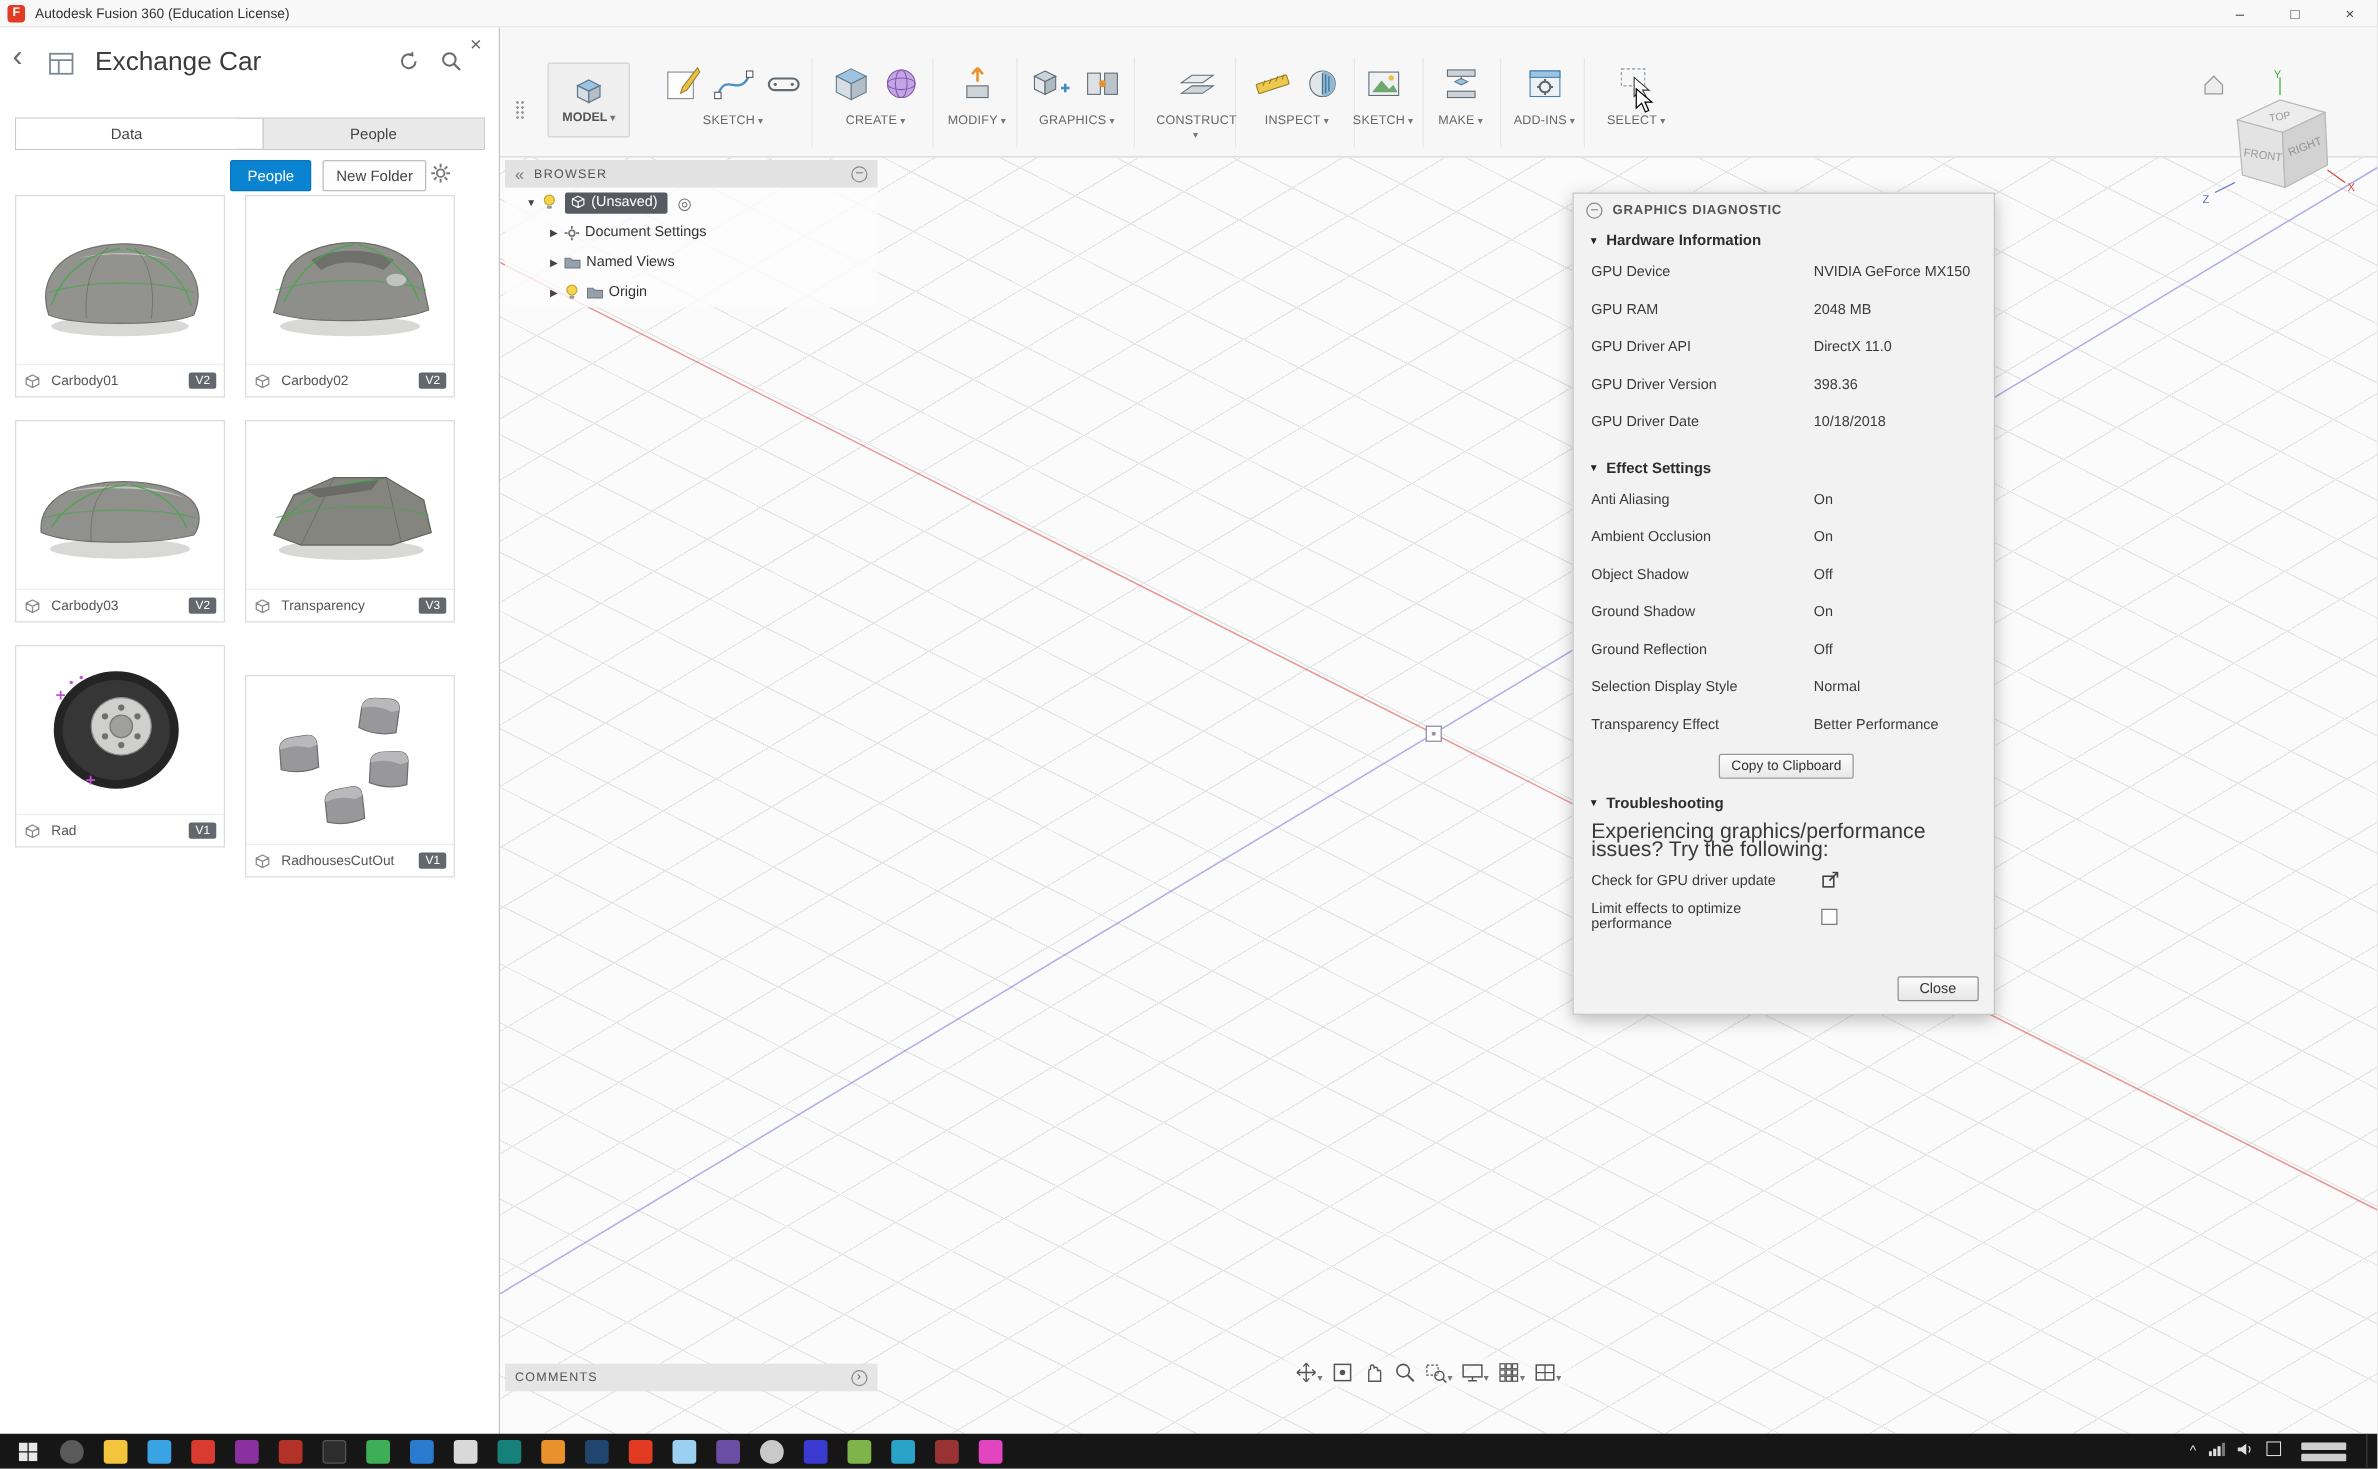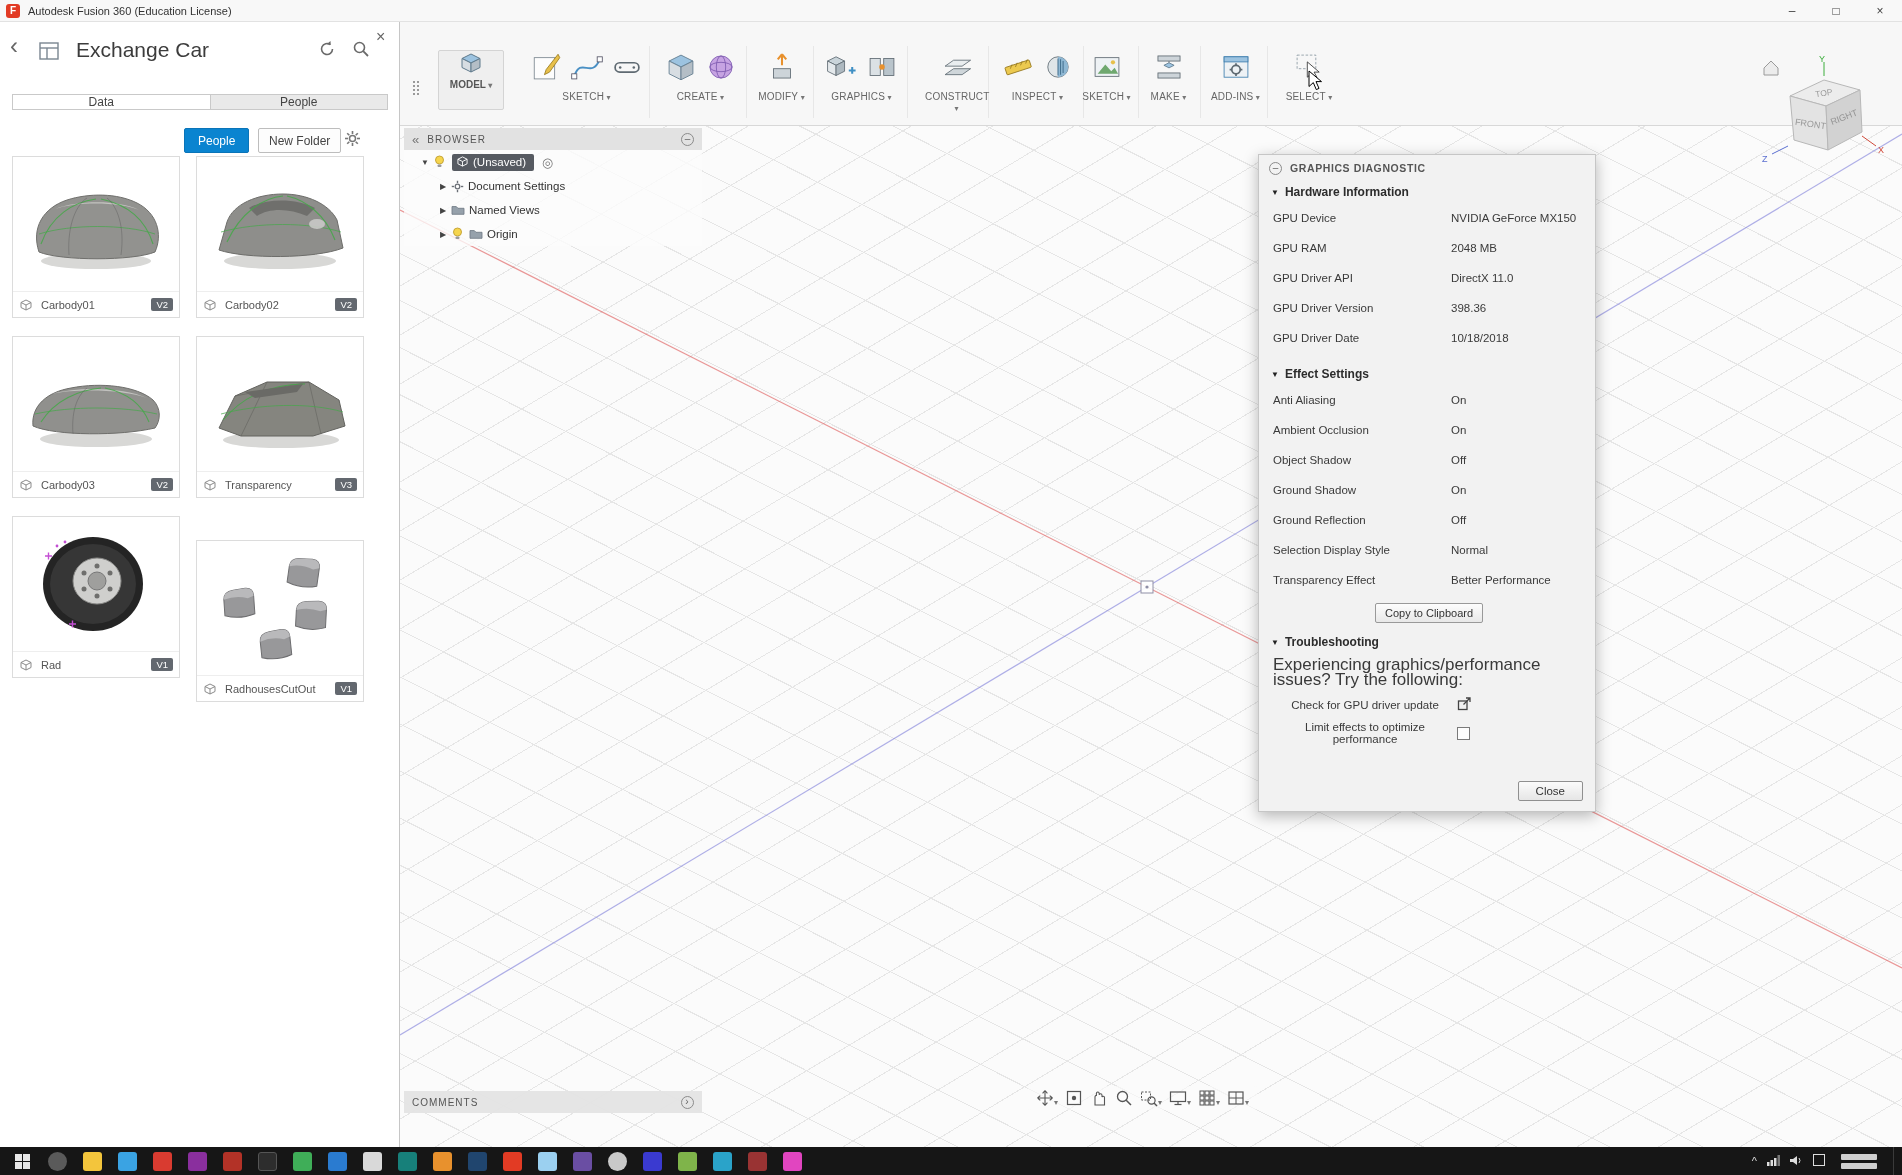--- a/index.html
+++ b/index.html
@@ -19,21 +19,21 @@
 
   
   .datapanel { position:absolute; left:0; top:22px; width:400px; height:1125px; background:#fff;
                border-right:1px solid #c6c6c6; }
   .dp-back  { position:absolute; left:10px; top:12px; font-size:24px; color:#666; line-height:24px; }
   .dp-gridicon { position:absolute; left:38px; top:18px; }
   .dp-title { position:absolute; left:76px; top:16px; font-size:21px; color:#3c3c3c; }
   .dp-refresh { position:absolute; left:318px; top:18px; }
   .dp-search  { position:absolute; left:352px; top:18px; }
   .dp-close   { position:absolute; left:376px; top:6px; font-size:16px; color:#666; }
-  .dp-tabs { position:absolute; left:12px; top:72px; width:376px; height:16px; display:flex;
+  .dp-tabs { position:absolute; left:12px; top:72px; width:376px; height:26px; display:flex;
              border:1px solid #c9c9c9;gap:20px; }
   .dp-tab  { flex:1; display:flex; align-items:center; justify-content:center; font-size:12px; color:#444; }
   .dp-tab.active { background:#fff; }
   .dp-tab.inactive { background:#e9e9e9; border-left:1px solid #c9c9c9; }
   .dp-upload { position:absolute; left:184px; top:106px; height:25px; padding:0 13px; background:#0a84d0;
                color:#fff; font-size:12px; border:1px solid #0a74b8; border-radius:2px; }
   .dp-newfolder { position:absolute; left:258px; top:106px; height:25px; padding:0 10px; background:#fdfdfd;
                   border:1px solid #bdbdbd; border-radius:2px; font-size:12px; color:#444; }
   .dp-gear { position:absolute; left:344px; top:108px; }
   .card { position:absolute; width:168px; background:#fff; border:1px solid #dcdcdc; }
@@ -50,21 +50,21 @@
       repeating-linear-gradient(-31deg,  rgba(0,0,0,0) 0px, rgba(0,0,0,0) 41px, #e6e6e6 41px, #e6e6e6 42px); }
   .axes { position:absolute; left:0; top:0; pointer-events:none; }
 
   
   .ftoolbar { position:absolute; left:0; top:0; width:100%; height:104px; background:#f7f7f7;
               border-bottom:1px solid #d8d8d8; }
   .tb-handle { position:absolute; left:12px; top:58px; width:8px; height:16px;
                background-image:radial-gradient(#9a9a9a 1px, transparent 1.2px); background-size:4px 4px; }
   .modelbtn { position:absolute; left:38px; top:28px; width:66px; height:60px; background:#efefef;
               border:1px solid #d4d4d4; border-radius:2px; display:flex; flex-direction:column;
-              align-items:center; gap:4px; }
+              align-items:center; justify-content:center; gap:4px; }
   .modelbtn .mlabel { font-size:10px; font-weight:bold; color:#555; }
   .tgroup { position:absolute; top:24px; height:72px; text-align:center; border-right:1px solid #e7e7e7; }
   .tgroup .ticons { display:flex; justify-content:center; }
   .tico { width:40px; height:42px; display:flex; align-items:center; justify-content:center; }
   .glabel { margin-top:3px; font-size:10px; color:#666; letter-spacing:.2px; }
   .dd::after { content:" ▾"; font-size:8px; color:#777; }
 
   
   .browser { position:absolute; left:4px; top:106px; width:298px; background:rgba(252,252,252,.78); }
   .bheader { height:22px; background:rgba(224,224,224,.93); display:flex; align-items:center; padding:0 8px; gap:8px; }
@@ -85,21 +85,21 @@
              border:1px solid #c6c6c6; box-shadow:0 4px 14px rgba(0,0,0,.28); font-size:11.5px; color:#3a3a3a; }
   .dheader { height:26px; display:flex; align-items:center; gap:8px; padding:0 10px; }
   .dtitle { font-size:10.5px; font-weight:bold; color:#555; letter-spacing:.6px; }
   .sect { display:flex; align-items:center; height:22px; padding-left:12px; gap:6px;
           font-size:12px; font-weight:bold; color:#2c2c2c; }
   .sect.m1 { margin-top:10px; }
   .sect.m2 { margin-top:8px; }
   .stri { font-size:8px; color:#222; }
   .diagrow { height:30px; display:flex; align-items:center; }
   .diagrow .lbl { flex:0 0 192px; padding-left:14px; }
-  .trow { height:28px;text-align:center; }
+  .trow { height:28px; }
   .trow .lbl { flex:0 0 198px; }
   .copybtn { display:block; margin:8px 0 0 116px; padding:3px 9px; font-size:11px; color:#333;
              border:1px solid #999; border-radius:2px; background:linear-gradient(#fdfdfd,#e8e8e8); }
   .tintro { width:268px; margin:4px 0 4px 14px; line-height:15px; font-size:17px; color:#3a3a3a; }
   .checkbox { width:13px; height:13px; border:1px solid #7a7a7a; background:#fdfdfd; display:inline-block; }
   .closebtn { position:absolute; right:12px; bottom:10px; padding:3px 17px; font-size:11.5px; color:#333;
               border:1px solid #8f8f8f; border-radius:2px; background:linear-gradient(#fbfbfb,#e6e6e6); }
 
   
   .viewcube { position:absolute; right:14px; top:30px; }

